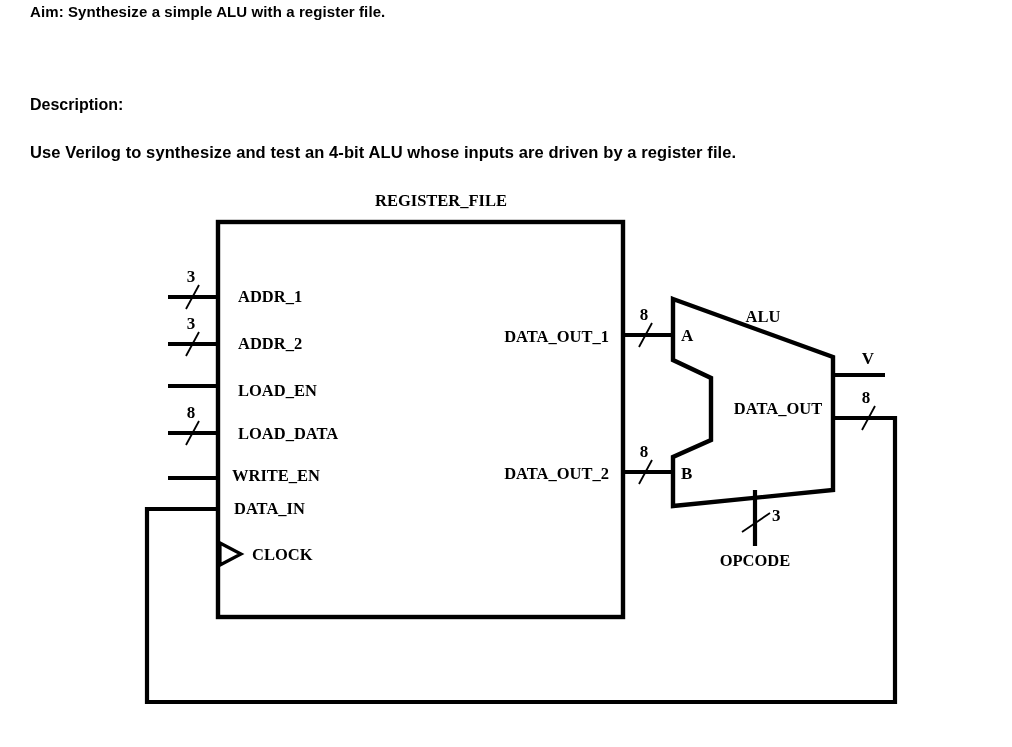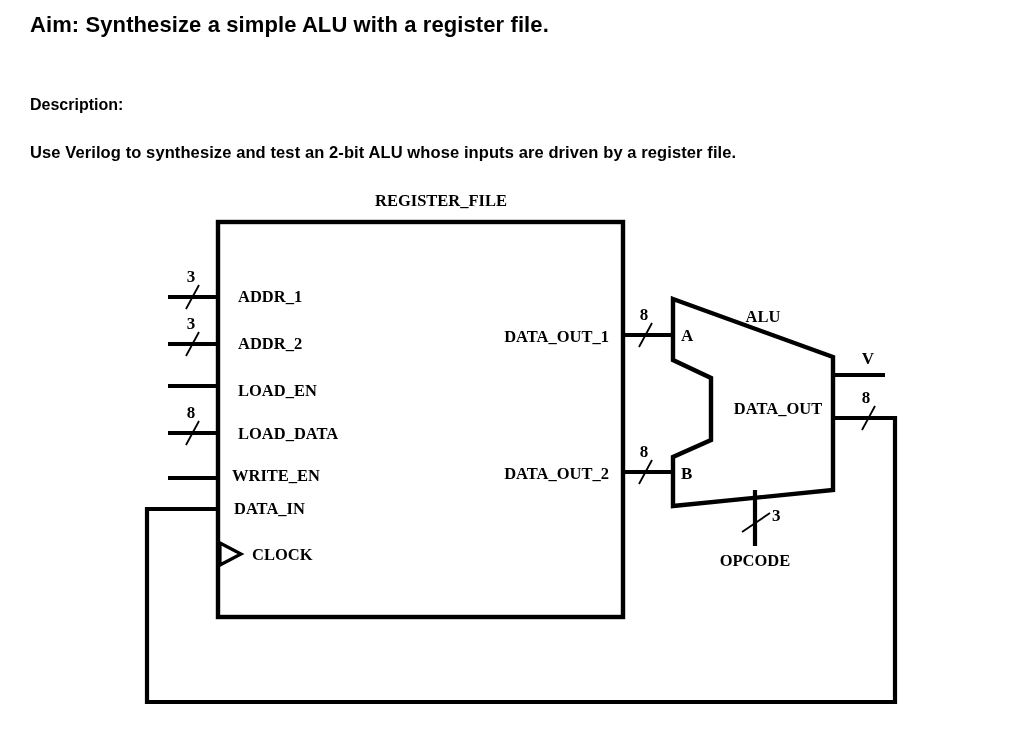--- a/index.html
+++ b/index.html
@@ -17,22 +17,22 @@
   }
   .doc-text {
     position: absolute;
     font-family: "Liberation Sans", sans-serif;
     font-weight: bold;
     color: #000000;
     white-space: nowrap;
   }
   #aim-line {
     left: 30px;
-    top: 12px;
-    font-size: 22px;
+    top: 3px;
+    font-size: 15px;
     letter-spacing: 0.1px;
   }
   #description-heading {
     left: 30px;
     top: 96px;
     font-size: 16px;
   }
   #description-body {
     left: 30px;
     top: 143px;
@@ -84,21 +84,21 @@
   }
   text.pin {
     font-size: 17px;
   }
 </style>
 </head>
 <body>
 
 <div class="doc-text" id="aim-line">Aim:  Synthesize a simple ALU with a register file.</div>
 <div class="doc-text" id="description-heading">Description:</div>
-<div class="doc-text" id="description-body">Use Verilog to synthesize and test an 2-bit ALU whose inputs are driven by a register file.</div>
+<div class="doc-text" id="description-body">Use Verilog to synthesize and test an 4-bit ALU whose inputs are driven by a register file.</div>
 
 <svg id="diagram-svg" viewBox="0 0 1012 747">
 
   <text class="lbl title" x="441" y="206" text-anchor="middle">REGISTER_FILE</text>
 
   <rect class="body-outline" x="218" y="222" width="405" height="395"></rect>
 
   <path class="wire" d="M168,297 L218,297"></path>
   <path class="wire-thin" d="M199,285 L186,309"></path>
   <text class="lbl bitnum" x="191" y="282" text-anchor="middle">3</text>

